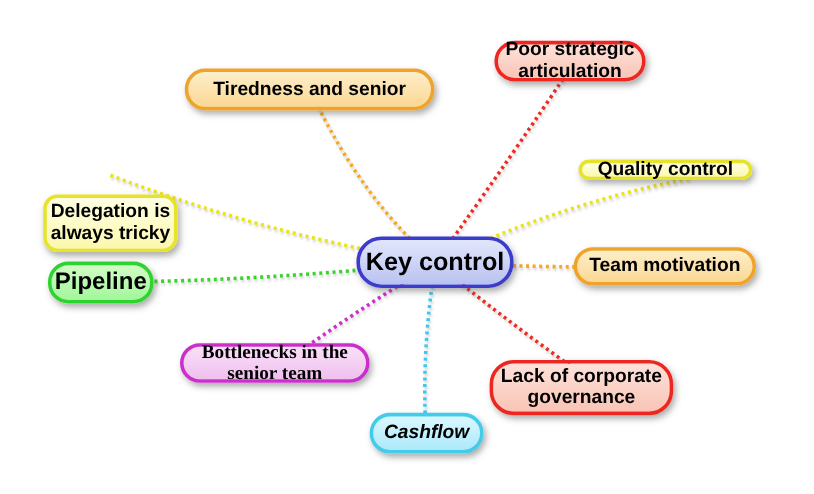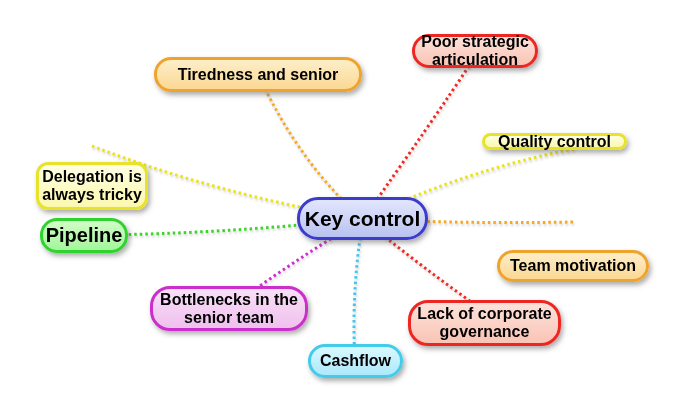--- a/index.html
+++ b/index.html
@@ -52,35 +52,35 @@
   <div class="node" style="left: 154px; top: 57px; width: 208px; height: 35px; font-size: 16px; border-radius: 17px; border-color: rgb(240, 163, 43); background: linear-gradient(rgb(253, 238, 201), rgb(251, 216, 148));">
     <span class="label">Tiredness and senior</span>
   </div>
   <div class="node" style="left: 412px; top: 34px; width: 126px; height: 34px; font-size: 16px; border-radius: 20px; border-color: rgb(238, 38, 33); background: linear-gradient(rgb(253, 226, 218), rgb(249, 196, 181));">
     <span class="label">Poor strategic
 articulation</span>
   </div>
   <div class="node" style="left: 482px; top: 133px; width: 145px; height: 17px; font-size: 16px; border-radius: 16px; border-color: rgb(231, 227, 43); background: linear-gradient(rgb(255, 255, 228), rgb(251, 248, 173));">
     <span class="label">Quality control</span>
   </div>
-  <div class="node" style="left: 497px; top: 206px; width: 152px; height: 32px; font-size: 16px; border-radius: 16px; border-color: rgb(240, 163, 43); background: linear-gradient(rgb(253, 238, 201), rgb(251, 216, 148)); margin-top: 44px;">
+  <div class="node" style="left: 478px; top: 206px; width: 152px; height: 32px; font-size: 16px; border-radius: 16px; border-color: rgb(240, 163, 43); background: linear-gradient(rgb(253, 238, 201), rgb(251, 216, 148));">
     <span class="label">Team motivation</span>
   </div>
   <div class="node" style="left: 36px; top: 122px; width: 112px; height: 48px; font-size: 16px; border-radius: 12px; border-color: rgb(231, 227, 43); background: linear-gradient(rgb(255, 255, 228), rgb(251, 248, 173)); margin-top: 40px;">
     <span class="label">Delegation is
 always tricky</span>
   </div>
   <div class="node" style="left: 40px; top: 218px; width: 88px; height: 35px; font-size: 20px; border-radius: 17px; border-color: rgb(47, 211, 47); background: linear-gradient(rgb(210, 252, 200), rgb(162, 246, 154));">
     <span class="label">Pipeline</span>
   </div>
-  <div class="node" style="left: 150px; top: 286px; width: 158px; height: 45px; font-size: 16px; border-radius: 20px; border-color: rgb(203, 47, 203); background: linear-gradient(rgb(249, 224, 248), rgb(239, 192, 238));">
+  <div class="node" style="left: 150px; top: 286px; width: 158px; height: 33px; font-size: 16px; border-radius: 20px; border-color: rgb(203, 47, 203); background: linear-gradient(rgb(249, 224, 248), rgb(239, 192, 238)); font-family: Liberation Serif, serif;">
     <span class="label">Bottlenecks in the
 senior team</span>
   </div>
-  <div class="node" style="left: 308px; top: 344px; width: 95px; height: 34px; font-size: 16px; border-radius: 17px; border-color: rgb(67, 203, 234); background: linear-gradient(rgb(218, 248, 255), rgb(172, 233, 251));">
+  <div class="node" style="left: 308px; top: 344px; width: 95px; height: 34px; font-size: 16px; border-radius: 17px; border-color: rgb(67, 203, 234); background: linear-gradient(rgb(218, 248, 255), rgb(172, 233, 251)); font-style: italic;">
     <span class="label">Cashflow</span>
   </div>
   <div class="node" style="left: 408px; top: 300px; width: 153px; height: 46px; font-size: 16px; border-radius: 20px; border-color: rgb(238, 38, 33); background: linear-gradient(rgb(253, 226, 218), rgb(249, 196, 181));">
     <span class="label">Lack of corporate
 governance</span>
   </div>
 
   <div class="node" style="left: 297px; top: 197px; width: 131px; height: 43px; font-size: 21px; border-radius: 21px; border-color: rgb(59, 59, 204); background: linear-gradient(rgb(226, 230, 252), rgb(185, 194, 240));">
     <span class="label">Key control</span>
   </div>

